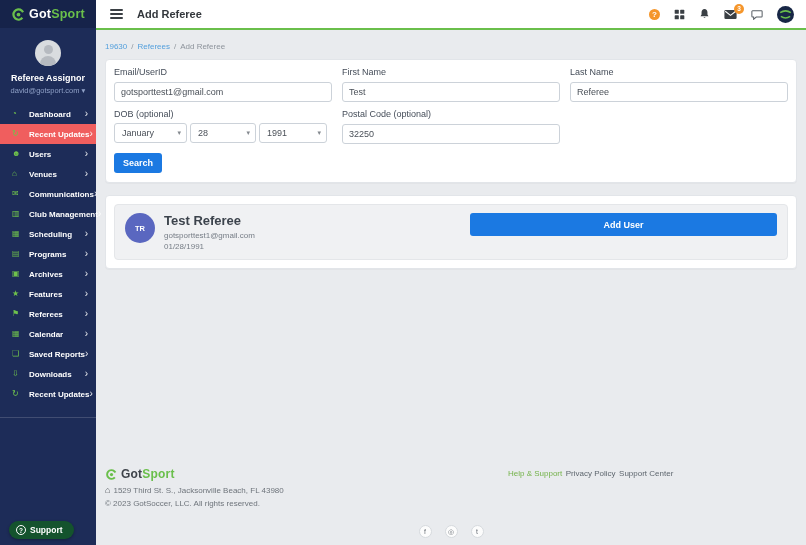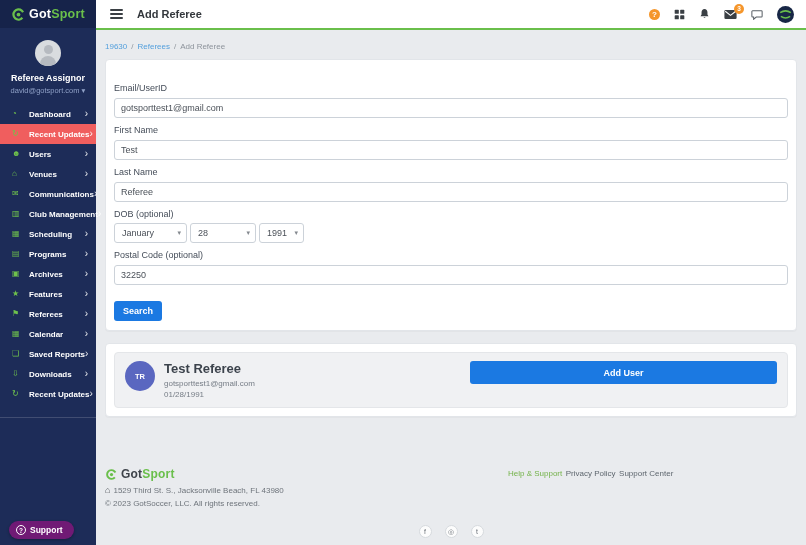--- a/index.html
+++ b/index.html
@@ -19,48 +19,48 @@
   .user-email { margin-top:3px; color:#8fa0c6; font-size:7.5px; cursor:pointer; }
   .menu { margin-top:9px; }
   .menu-item { height:20px; display:flex; align-items:center; padding:0 8px 0 12px; cursor:pointer; }
   .menu-item.active { background:#f05e5e; }
   .mi-icon { width:12px; font-size:8px; color:#6fc24c; line-height:1; flex:none; }
   .mi-label { margin-left:5px; font-size:8px; font-weight:bold; color:#ffffff; white-space:nowrap;text-align:center; }
   .mi-chev { margin-left:auto; color:rgba(255,255,255,.9); font-size:10px; line-height:1; }
   .side-divider { margin-top:13px; border-top:1px solid rgba(255,255,255,.16); }
   .help-item { margin-top:8px; height:20px; display:flex; align-items:center; padding:0 8px 0 12px; cursor:pointer; }
   .q-circle { width:10px; height:10px; flex:none; border:1px solid #6fc24c; color:#6fc24c; border-radius:50%; font-size:6.5px; font-weight:bold; display:flex; align-items:center; justify-content:center; }
-  .support-pill { position:absolute; left:9px; bottom:6px; background:#701a75; color:#fff; border-radius:10px; padding:4px 11px 4px 7px; display:flex; align-items:center; gap:4px; font-size:8.5px; font-weight:bold; cursor:pointer; box-shadow:0 1px 3px rgba(0,0,0,.3); }
+  .support-pill { position:absolute; left:9px; bottom:6px; background:#14532d; color:#fff; border-radius:10px; padding:4px 11px 4px 7px; display:flex; align-items:center; gap:4px; font-size:8.5px; font-weight:bold; cursor:pointer; box-shadow:0 1px 3px rgba(0,0,0,.3); }
   .support-pill .q-circle { border-color:#fff; color:#fff; }
 
   
   .topbar { position:absolute; left:96px; top:0; width:710px; height:30px; background:#fff; border-bottom:2px solid #6abf4b; display:flex; align-items:center; padding:0 12px; z-index:4; }
   .hamburger { width:13px; display:flex; flex-direction:column; gap:2px; cursor:pointer; margin-left:2px; }
   .hamburger span { height:2px; background:#3a3f44; border-radius:1px; }
   .page-title { margin-left:14px; font-size:11px; font-weight:bold; color:#33373c; }
   .top-icons { margin-left:auto; display:flex; align-items:center; gap:14px; }
   .ti { position:relative; display:flex; align-items:center; cursor:pointer; }
   .q-orange { width:11px; height:11px; border-radius:50%; background:#f5962b; color:#fff; font-size:8px; font-weight:bold; display:flex; align-items:center; justify-content:center; }
   .badge { position:absolute; top:-5px; right:-7px; min-width:10px; height:10px; border-radius:5px; background:#f5962b; color:#fff; font-size:6.5px; font-weight:bold; display:flex; align-items:center; justify-content:center; padding:0 2px; }
 
   
   .main { position:absolute; left:96px; top:30px; width:710px; height:515px; background:#e9ebee; display:flex; flex-direction:column; padding:1px 9px; }
   .breadcrumb { margin-top:11px; font-size:8px; color:#8d939b; display:flex; gap:4px; align-items:center; }
   .crumb-link { color:#539fdc; cursor:pointer; text-decoration:none; }
   .crumb-current { color:#8d939b; }
 
   .card { background:#fff; border:1px solid #e2e5e9; border-radius:4px; box-shadow:0 1px 1px rgba(0,0,0,.03); }
   .form-card { margin-top:8px; padding:7px 8px 9px; }
-  .form-grid { display:grid; grid-template-columns:1fr; column-gap:10px; row-gap:7px;margin-top:16px; }
+  .form-grid { display:grid; grid-template-columns:1fr 1fr 1fr; column-gap:10px; row-gap:7px; }
   .field label { display:block; font-size:9px; color:#454d59; margin-bottom:4px; }
   .tinput { width:100%; height:20px; border:1px solid #ccd2d9; border-radius:3px; font-size:9px; color:#4a5058; padding:0 6px; font-family:inherit; background:#fff; }
   .dob-row { display:flex; gap:3px; }
   .tselect { height:20px; border:1px solid #ccd2d9; border-radius:3px; background:#fff; display:flex; align-items:center; padding:0 5px 0 7px; font-size:9px; color:#4a5058; cursor:pointer; }
   .tselect .sel-caret { margin-left:auto; color:#84898f; font-size:7px; padding-left:6px; }
-  .sel-month { width:73px; } .sel-day { width:66px; } .sel-year { width:45px; }
+  .sel-month { width:73px; } .sel-day { width:66px; } .sel-year { width:68px; }
   .btn { border:none; border-radius:3px; background:#1b79e2; color:#fff; font-size:9px; font-weight:bold; font-family:inherit; cursor:pointer; }
   .search-btn { margin-top:9px; padding:5px 9px; }
 
   .result-card { margin-top:12px; padding:8px; }
   .result-panel { background:#f0f1f3; border:1px solid #e4e6e9; border-radius:4px; padding:8px 10px; display:flex; align-items:flex-start; }
   .tr-avatar { width:30px; height:30px; border-radius:50%; background:#5a67c0; color:#fff; font-size:7.5px; font-weight:bold; display:flex; align-items:center; justify-content:center; flex:none; }
   .result-info { margin-left:9px; }
   .result-name { font-size:13px; font-weight:bold; color:#3c434c; }
   .result-email, .result-dob { font-size:8px; color:#767d86; margin-top:2.5px; }
   .adduser-btn { margin-left:auto; width:307px; height:23px; }

